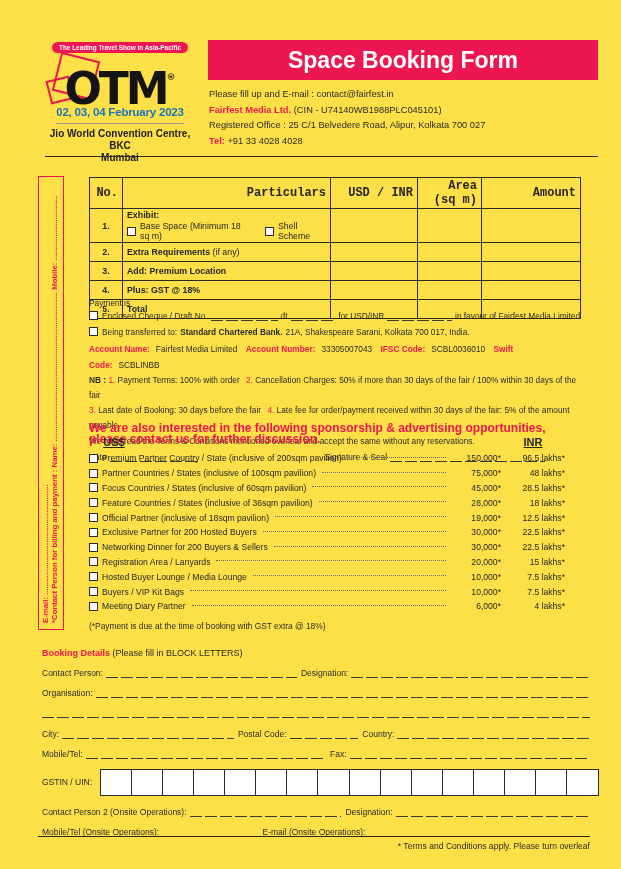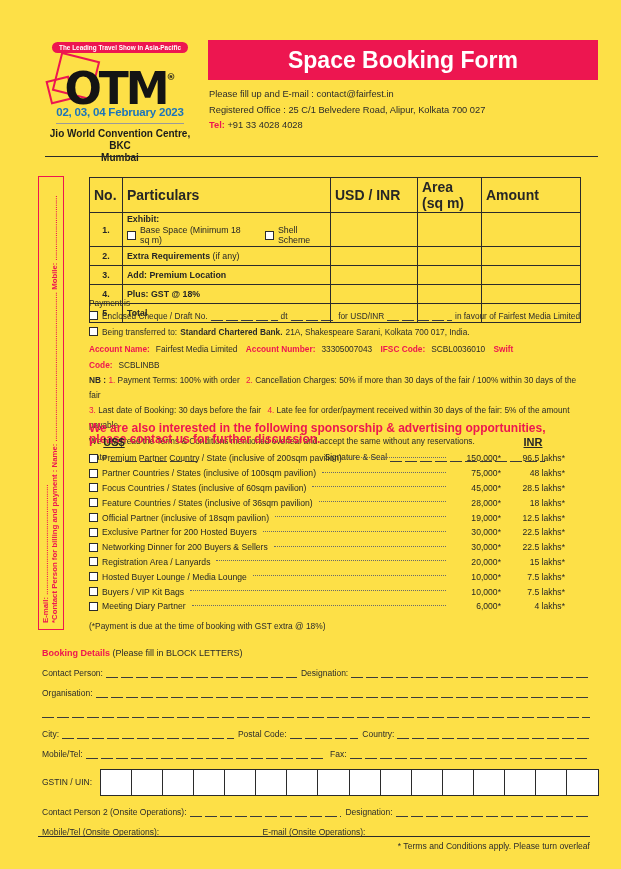--- a/index.html
+++ b/index.html
@@ -32,21 +32,21 @@
   
   .side-box{position:absolute;left:38px;top:176px;width:24px;height:452px;border:1.5px solid #ED1650;}
   .side-line{position:absolute;white-space:nowrap;transform:rotate(-90deg);transform-origin:left top;
              font-size:7.8px;font-weight:bold;color:#ED1650;line-height:9px;}
   .side-line.contact{left:11px;top:446px;}
   .side-line.email{left:2px;top:446px;}
 
   
   table.main{position:absolute;left:89px;top:177px;width:491px;border-collapse:collapse;table-layout:fixed;}
   table.main th,table.main td{border:1.5px solid #2b2b2b;padding:1px 4px;vertical-align:middle;}
-  table.main th{font-size:14px;height:14px;text-align:left;}
+  table.main th{font-size:12px;height:14px;text-align:right;font-family:Liberation Mono, monospace;}
   table.main td{font-size:8.8px;}
   td.no{text-align:center;font-weight:bold;}
   tr.r1 td{height:24px;} tr.rs td{height:16px;}
   .opts{display:flex;align-items:center;margin-top:1px;}
   .cb{display:inline-block;width:7px;height:7px;border:1.2px solid #2b2b2b;flex:none;margin-right:4px;background:#fff;}
 
   
   .row{display:flex;align-items:flex-end;}
   .blank{flex:1;height:9px;
      background-image:repeating-linear-gradient(90deg,#3b3b3b 0,#3b3b3b 12px,transparent 12px,transparent 15px);
@@ -100,20 +100,21 @@
     <div class="venue">
       <div>Jio World Convention Centre, BKC</div>
       <div>Mumbai</div>
     </div>
   </div>
 
   <div class="banner">Space Booking Form</div>
 
   <div class="pub">
     <div>Please fill up and E-mail : contact@fairfest.in</div>
+    <div><span class="red bold">Fairfest Media Ltd.</span> <span>(CIN - U74140WB1988PLC045101)</span></div>
     <div>Registered Office : 25 C/1 Belvedere Road, Alipur, Kolkata 700 027</div>
     <div><span class="red bold">Tel:</span> <span>+91 33 4028 4028</span></div>
   </div>
 
   <div class="hrule"></div>
 
   <div class="side-box">
     <span class="side-line email">E-mail: ...................................................</span>
     <span class="side-line contact">*Contact Person for billing and payment : Name: ..................................................................... Mobile: ..............................</span>
   </div>

